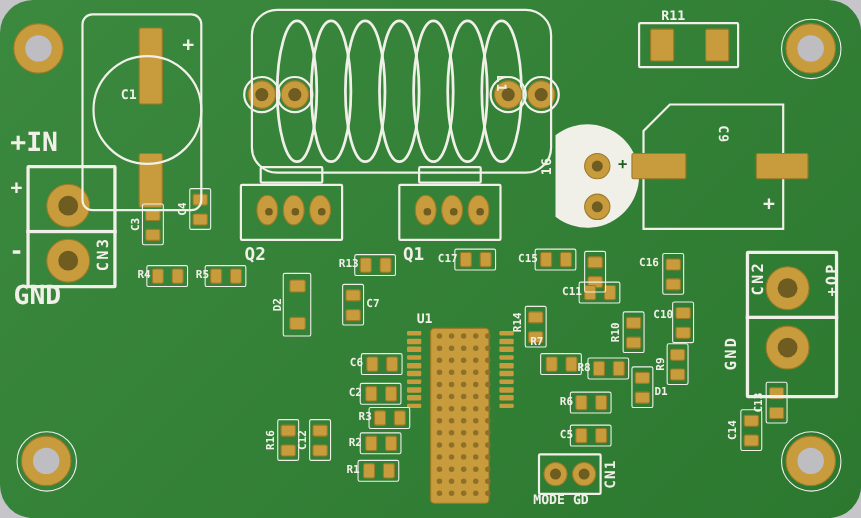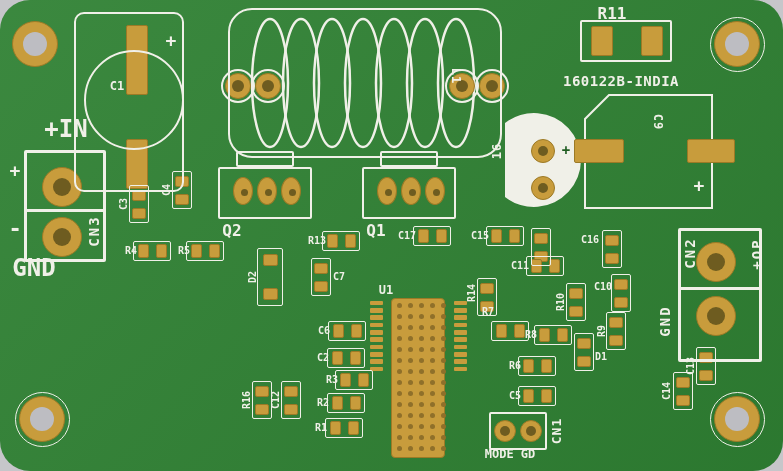--- a/index.html
+++ b/index.html
@@ -329,32 +329,31 @@
       <div class="pad" style="left: 369.5px; top: 337.4px; width: 13px; height: 4.5px; background: rgb(200, 156, 60); border-radius: 1px;"></div>
       <div class="pad" style="left: 453.5px; top: 337.4px; width: 13px; height: 4.5px; background: rgb(200, 156, 60); border-radius: 1px;"></div>
       <div class="pad" style="left: 369.5px; top: 344.73px; width: 13px; height: 4.5px; background: rgb(200, 156, 60); border-radius: 1px;"></div>
       <div class="pad" style="left: 453.5px; top: 344.73px; width: 13px; height: 4.5px; background: rgb(200, 156, 60); border-radius: 1px;"></div>
       <div class="pad" style="left: 369.5px; top: 352.06px; width: 13px; height: 4.5px; background: rgb(200, 156, 60); border-radius: 1px;"></div>
       <div class="pad" style="left: 453.5px; top: 352.06px; width: 13px; height: 4.5px; background: rgb(200, 156, 60); border-radius: 1px;"></div>
       <div class="pad" style="left: 369.5px; top: 359.39px; width: 13px; height: 4.5px; background: rgb(200, 156, 60); border-radius: 1px;"></div>
       <div class="pad" style="left: 453.5px; top: 359.39px; width: 13px; height: 4.5px; background: rgb(200, 156, 60); border-radius: 1px;"></div>
       <div class="pad" style="left: 369.5px; top: 366.72px; width: 13px; height: 4.5px; background: rgb(200, 156, 60); border-radius: 1px;"></div>
       <div class="pad" style="left: 453.5px; top: 366.72px; width: 13px; height: 4.5px; background: rgb(200, 156, 60); border-radius: 1px;"></div>
-      <div class="silk-text" style="left: 31px; top: 129px; font-size: 24px; color: rgb(240, 240, 232); transform: translate(-50%, -50%) rotate(0deg); margin-left: 35px;">+IN</div>
+      <div class="silk-text" style="left: 31px; top: 129px; font-size: 24px; color: rgb(240, 240, 232); transform: translate(-50%, -50%) rotate(0deg);">+IN</div>
       <div class="silk-text" style="left: 34px; top: 268px; font-size: 24px; color: rgb(240, 240, 232); transform: translate(-50%, -50%) rotate(0deg);">GND</div>
       <div class="silk-text" style="left: 15px; top: 171px; font-size: 18px; color: rgb(240, 240, 232); transform: translate(-50%, -50%) rotate(0deg);">+</div>
       <div class="silk-text" style="left: 15px; top: 229px; font-size: 22px; color: rgb(240, 240, 232); transform: translate(-50%, -50%) rotate(0deg);">-</div>
       <div class="silk-text" style="left: 94px; top: 231px; font-size: 14px; color: rgb(240, 240, 232); letter-spacing: 2px; transform: translate(-50%, -50%) rotate(-90deg);">CN3</div>
       <div class="silk-text" style="left: 117px; top: 86px; font-size: 12px; color: rgb(240, 240, 232); transform: translate(-50%, -50%) rotate(0deg);">C1</div>
       <div class="silk-text" style="left: 171px; top: 41px; font-size: 18px; color: rgb(240, 240, 232); transform: translate(-50%, -50%) rotate(0deg);">+</div>
       <div class="silk-text" style="left: 232px; top: 231px; font-size: 16px; color: rgb(240, 240, 232); transform: translate(-50%, -50%) rotate(0deg);">Q2</div>
       <div class="silk-text" style="left: 376px; top: 231px; font-size: 16px; color: rgb(240, 240, 232); transform: translate(-50%, -50%) rotate(0deg);">Q1</div>
       <div class="silk-text" style="left: 456px; top: 76px; font-size: 12px; color: rgb(240, 240, 232); letter-spacing: 1px; transform: translate(-50%, -50%) rotate(90deg);">L1</div>
-      <div class="silk-text" style="left: 612px; top: 14px; font-size: 16px; color: rgb(240, 240, 232); transform: translate(-50%, -50%) rotate(0deg);">R11</div>
-      <div class="silk-text" style="left: 621px; top: 81px; font-size: 14px; color: rgb(240, 240, 232); letter-spacing: 0.5px; transform: translate(-50%, -50%) rotate(0deg);">160122B-INDIA</div>
+      <div class="silk-text" style="left: 612px; top: 14px; font-size: 12px; color: rgb(240, 240, 232); transform: translate(-50%, -50%) rotate(0deg);">R11</div>
       <div class="silk-text" style="left: 658px; top: 122px; font-size: 12px; color: rgb(240, 240, 232); letter-spacing: 1px; transform: translate(-50%, -50%) rotate(90deg);">C9</div>
       <div class="silk-text" style="left: 699px; top: 186px; font-size: 18px; color: rgb(240, 240, 232); transform: translate(-50%, -50%) rotate(0deg);">+</div>
       <div class="silk-text" style="left: 497px; top: 151px; font-size: 12px; color: rgb(240, 240, 232); letter-spacing: 1px; transform: translate(-50%, -50%) rotate(-90deg);">16</div>
       <div class="silk-text" style="left: 566px; top: 150px; font-size: 14px; color: rgb(30, 92, 32); transform: translate(-50%, -50%) rotate(0deg);">+</div>
       <div class="silk-text" style="left: 386px; top: 290px; font-size: 12px; color: rgb(240, 240, 232); transform: translate(-50%, -50%) rotate(0deg);">U1</div>
       <div class="silk-text" style="left: 556px; top: 431px; font-size: 13px; color: rgb(240, 240, 232); letter-spacing: 1px; transform: translate(-50%, -50%) rotate(-90deg);">CN1</div>
       <div class="silk-text" style="left: 510px; top: 454px; font-size: 12px; color: rgb(240, 240, 232); transform: translate(-50%, -50%) rotate(0deg);">MODE GD</div>
       <div class="silk-text" style="left: 690px; top: 253px; font-size: 14px; color: rgb(240, 240, 232); letter-spacing: 2px; transform: translate(-50%, -50%) rotate(-90deg);">CN2</div>
       <div class="silk-text" style="left: 757px; top: 254px; font-size: 14px; color: rgb(240, 240, 232); letter-spacing: 2px; transform: translate(-50%, -50%) rotate(-90deg);">+OP</div>
       <div class="silk-text" style="left: 665px; top: 321px; font-size: 14px; color: rgb(240, 240, 232); letter-spacing: 2px; transform: translate(-50%, -50%) rotate(-90deg);">GND</div>

